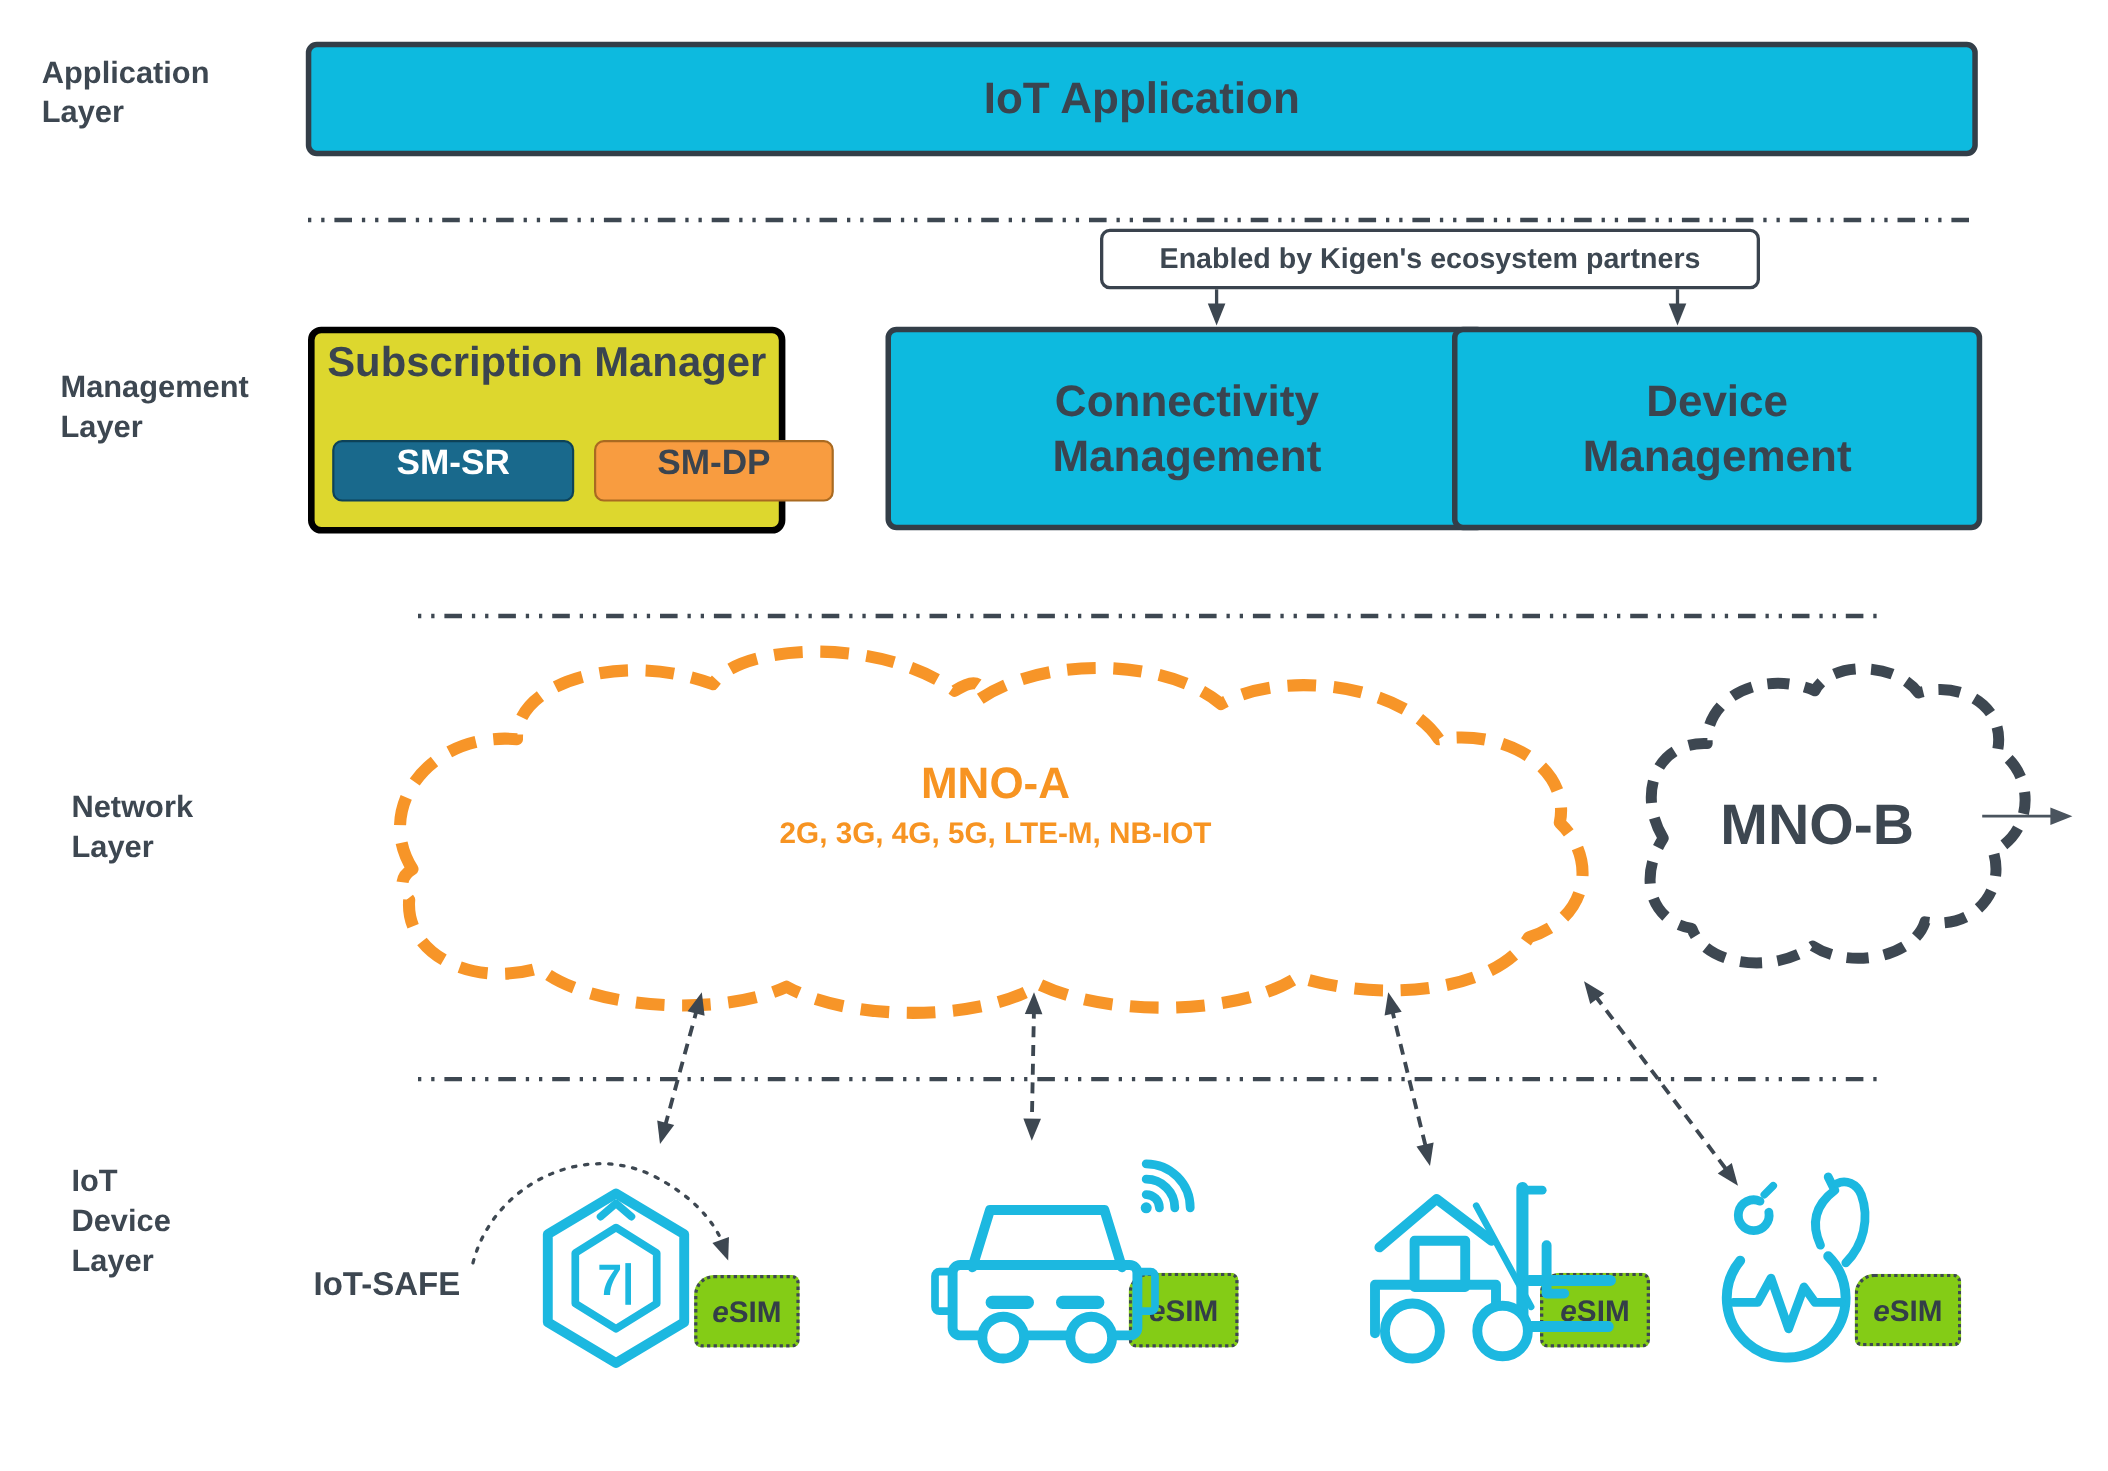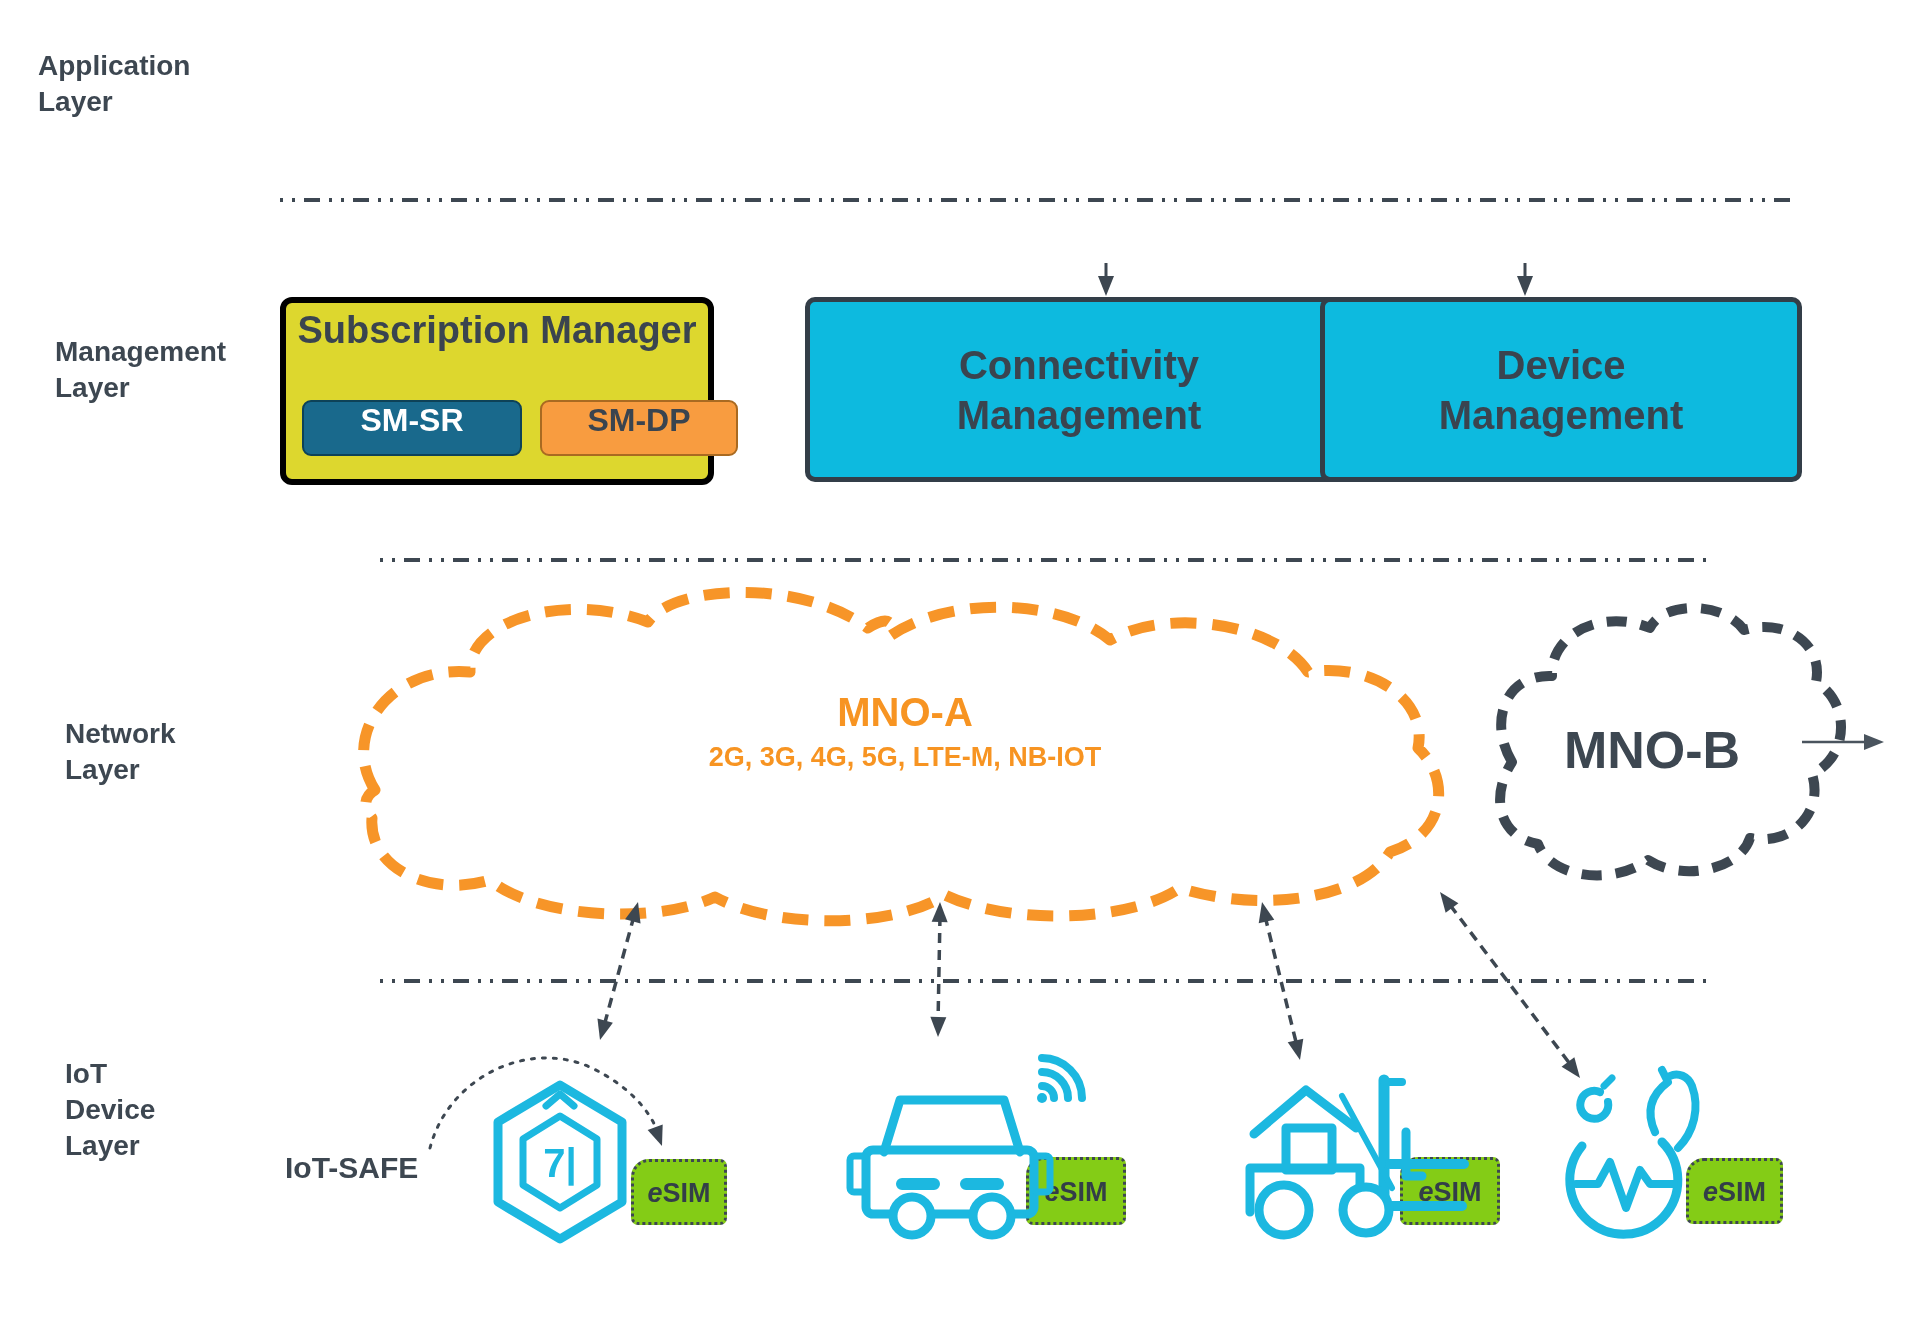--- a/index.html
+++ b/index.html
@@ -45,29 +45,35 @@
   <div class="abs lbl" style="left:65px;top:716px;">
     <div>Network</div>
     <div>Layer</div>
   </div>
   <div class="abs lbl" style="left:65px;top:1056px;">
     <div>IoT</div>
     <div>Device</div>
     <div>Layer</div>
   </div>
 
-
+  <div class="abs box box-cyan" style="left:278px;top:38px;width:1520px;height:104px;">
+    <span class="box-title">IoT Application</span>
+  </div>
+
+  <div class="abs banner" style="left:1000px;top:208px;width:600px;height:55px;">
+    <span>Enabled by Kigen's ecosystem partners</span>
+  </div>
 
   <div class="abs sub-box" style="left:280px;top:297px;width:434px;height:188px;">
     <div class="sub-title" style="margin-top:6px;">Subscription Manager</div>
   </div>
   <div class="abs sm-box sm-sr" style="left:302px;top:400px;width:220px;height:56px;">
     <span>SM-SR</span>
   </div>
-  <div class="abs sm-box sm-dp" style="left:540px;top:400px;width:198px;height:56px;">
+  <div class="abs sm-box sm-dp" style="left:540px;top:400px;width:218px;height:56px;">
     <span>SM-DP</span>
   </div>
 
   <div class="abs box box-cyan" style="left:805px;top:297px;width:548px;height:185px;">
     <div class="box-title">
       <div>Connectivity</div>
       <div>Management</div>
     </div>
   </div>
   <div class="abs box box-cyan" style="left:1320px;top:297px;width:482px;height:185px;">

